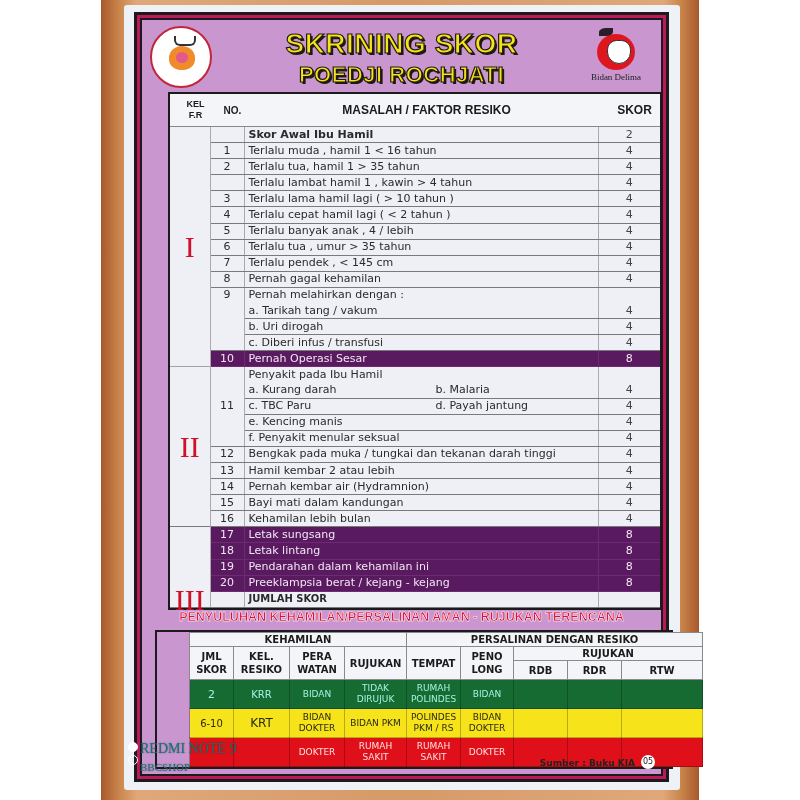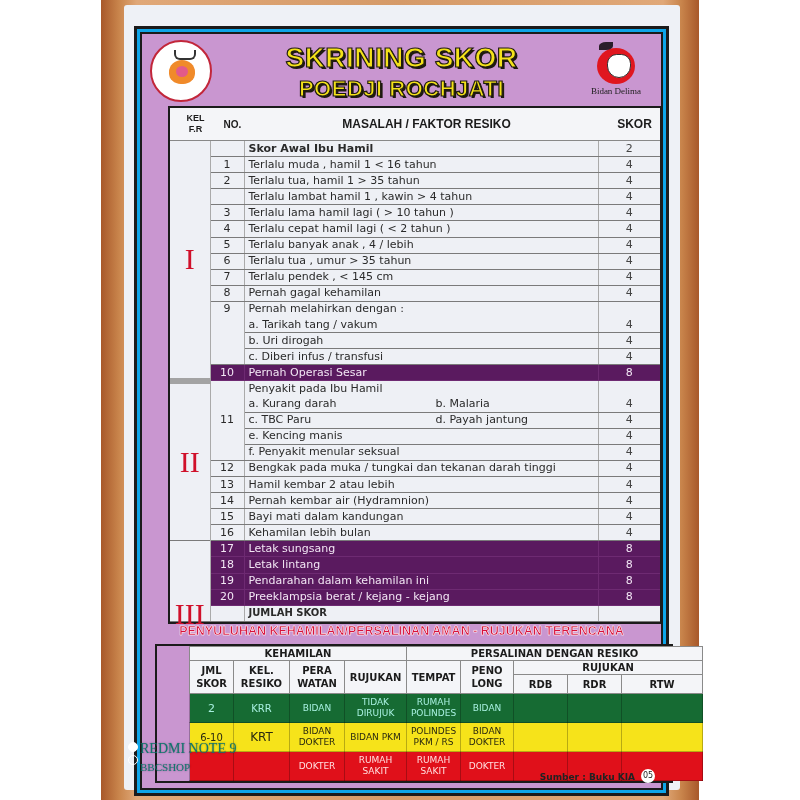--- a/index.html
+++ b/index.html
@@ -1,19 +1,19 @@
 <!DOCTYPE html>
 <html><head>
 <meta charset="utf-8">
 <style>
   html,body{margin:0;padding:0;}
   body{width:800px;height:800px;background:#ffffff;position:relative;overflow:hidden;font-family:"DejaVu Sans","Liberation Sans",sans-serif;}
   .wood{position:absolute;left:101px;top:0;width:598px;height:800px;background:linear-gradient(90deg,#a8582a 0%,#c9854c 3%,#e0a878 6%,#d59a68 50%,#e0a878 94%,#c9854c 97%,#a8582a 100%);}
   .paper{position:absolute;left:124px;top:5px;width:556px;height:785px;background:#eef1f6;border-radius:3px;}
-  .frame{position:absolute;left:134px;top:26px;width:535px;height:770px;border:3px solid #1b1b1b;box-sizing:border-box;background:#0ea5e9;}
+  .frame{position:absolute;left:134px;top:12px;width:535px;height:770px;border:3px solid #1b1b1b;box-sizing:border-box;background:#be185d;}
   .inner{position:absolute;left:3px;top:3px;right:3px;bottom:3px;border:2px solid #1b1b1b;background:#c996d0;}
   .logo-left{position:absolute;left:8px;top:6px;width:62px;height:62px;border-radius:50%;background:#fff;border:2px solid #c2263a;box-sizing:border-box;}
   .logo-left .peach{position:absolute;left:17px;top:18px;width:26px;height:24px;background:#f08a2a;border-radius:50% 50% 45% 45%;}
   .logo-left .flower{position:absolute;left:24px;top:24px;width:12px;height:11px;background:#e25a8a;border-radius:50%;}
   .logo-left .cup{position:absolute;left:22px;top:8px;width:18px;height:8px;border-bottom:2px solid #333;border-left:2px solid #333;border-right:2px solid #333;border-radius:0 0 6px 6px;}
   .logo-right{position:absolute;right:10px;top:6px;width:70px;height:64px;}
   .logo-right .apple{position:absolute;left:16px;top:8px;width:38px;height:36px;background:#e0161f;border-radius:50%;}
   .logo-right .leaf{position:absolute;left:18px;top:2px;width:14px;height:8px;background:#2a1e2a;border-radius:50% 0;}
   .logo-right .heart{position:absolute;left:26px;top:14px;width:22px;height:22px;background:#fff;border-radius:40% 40% 50% 50%;border:1px solid #333;}
   .logo-right .brand{position:absolute;left:0;top:46px;width:70px;text-align:center;font-family:"Liberation Serif",serif;font-size:9px;color:#222;}
@@ -164,21 +164,21 @@
               <td>c. Diberi infus / transfusi</td>
               <td class="sk">4</td>
             </tr>
           <tr class="dark">
               <td class="no">10</td>
               <td>Pernah Operasi Sesar</td>
               <td class="sk">8</td>
             </tr>
 
           <tr>
-            <td class="kel" rowspan="10" style="border-top:6px solid #a3a3a3;">II</td>
+            <td class="kel" rowspan="10" style="border-top:1px solid #a3a3a3;">II</td>
             <td class="no nb"></td>
             <td class="nb">Penyakit pada Ibu Hamil</td>
             <td class="sk nb"></td>
           </tr>
           <tr>
               <td class="no nb"></td>
               <td><span class="col2">a. Kurang darah</span><span>b. Malaria</span></td>
               <td class="sk">4</td>
             </tr>
           <tr>

